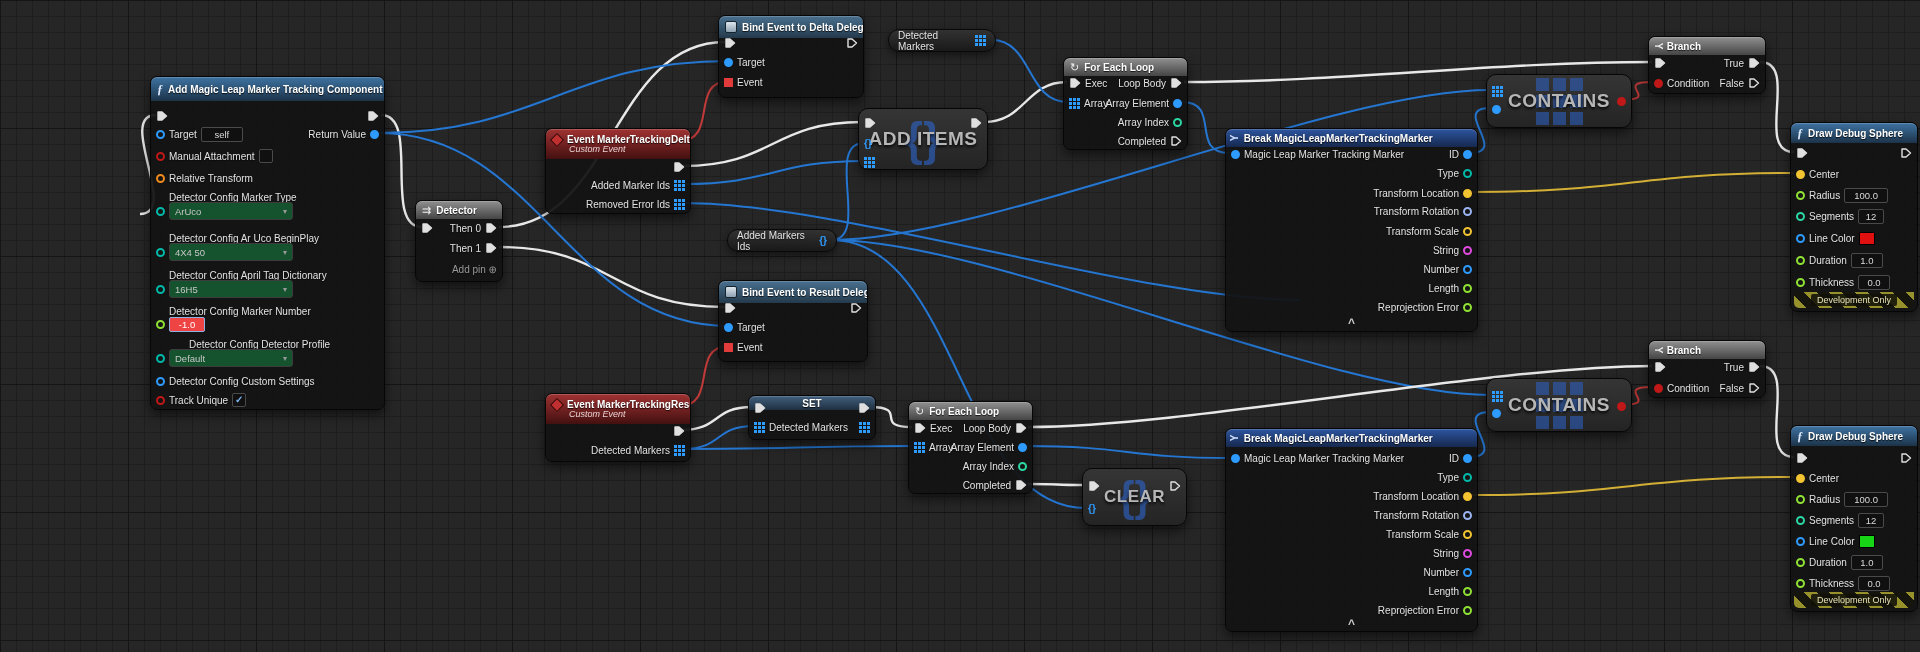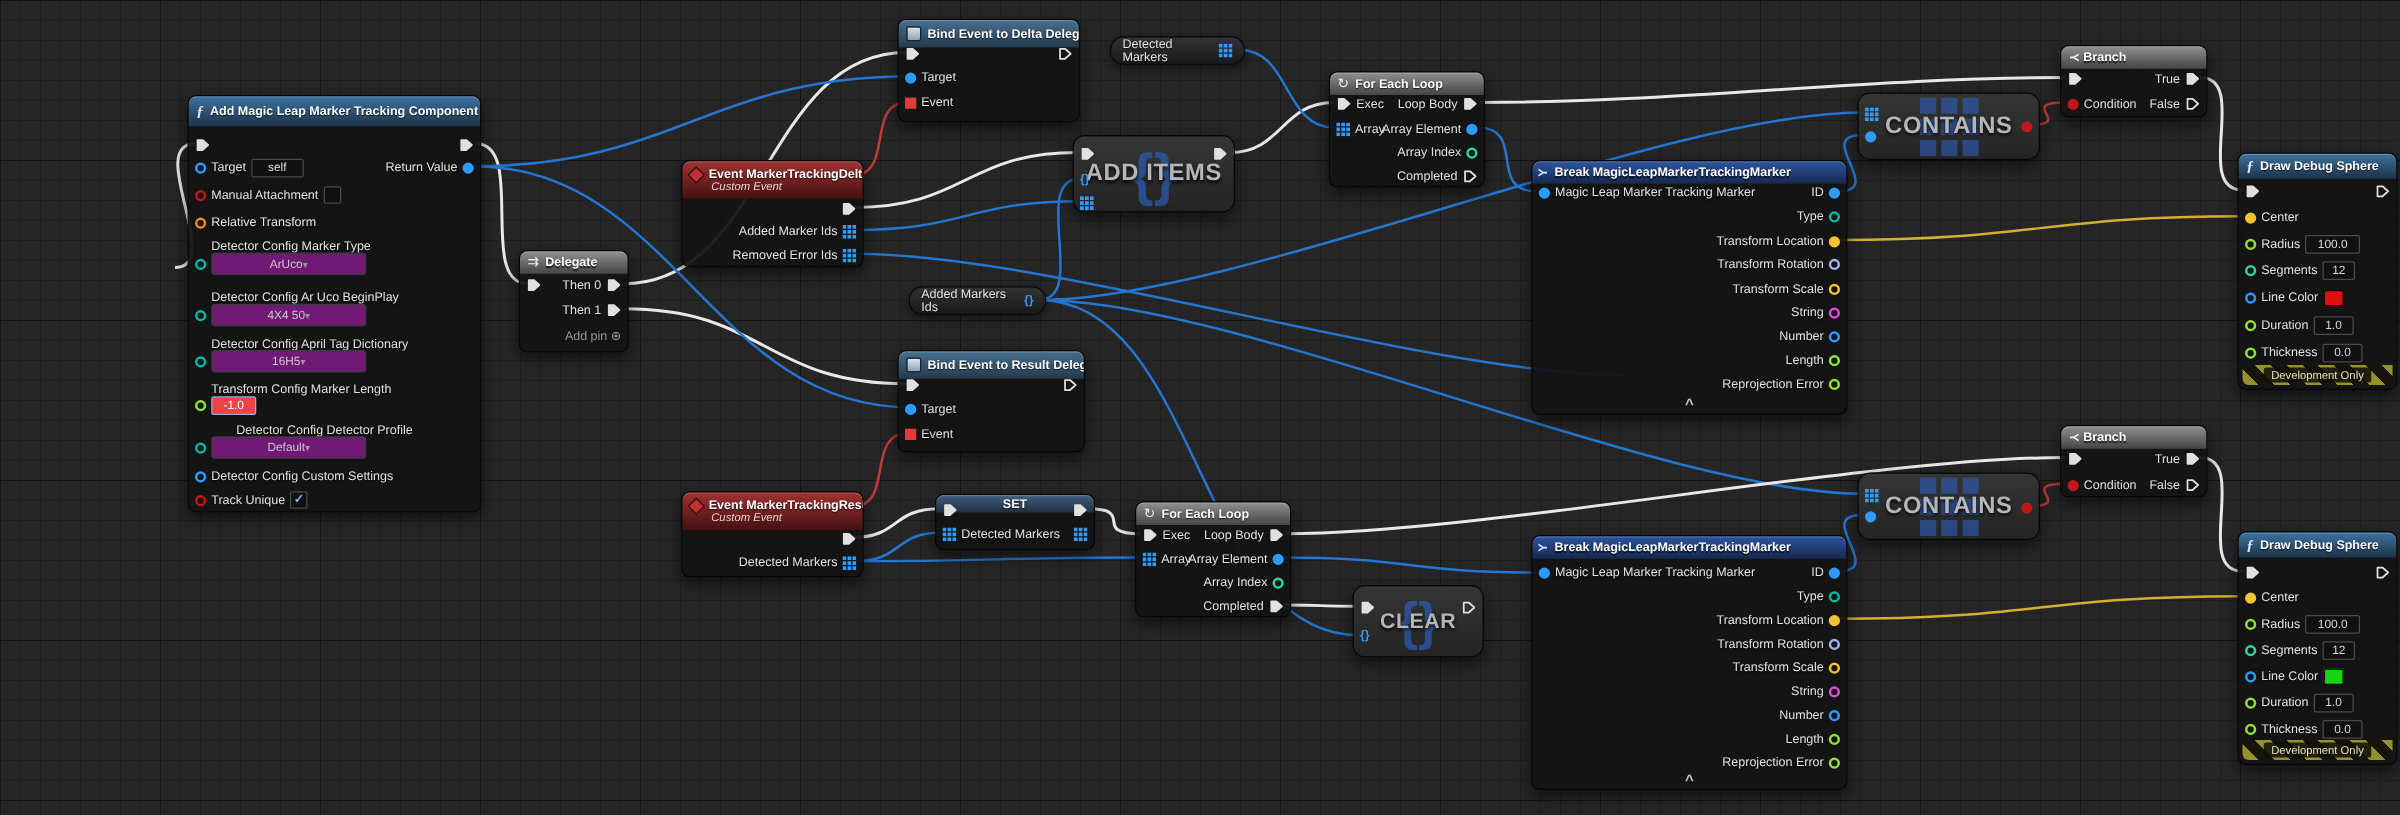--- a/index.html
+++ b/index.html
@@ -30,22 +30,22 @@
   .row.ind{left:18px}
   .lbl{text-shadow:0 1px 1px rgba(0,0,0,.6)}
   .lbl.dim{color:#9a9a9a}
   .pin-circle{width:9px;height:9px;border-radius:50%;border:2px solid;box-sizing:border-box;flex:none}
   .pin-square{width:9px;height:9px;box-sizing:border-box;flex:none}
   .pin-set{font-weight:bold;font-size:10px;line-height:10px;flex:none}
   .caret{font-weight:bold;font-size:12px;color:#c8c8c8;line-height:10px}
   .box{background:#101010;border:1px solid #4a4a4a;border-radius:2px;color:#dadada;font-size:9.5px;
     padding:0 3px;height:13px;line-height:13px;text-align:center;flex:none}
   .box.sel{background:#ef4444;border-color:#8fb0e0;color:#fff}
-  .dd{width:112px;height:16px;background:#701a75;border:1px solid #3c3c3c;border-radius:3px;color:#c8c8c8;
-    font-size:9.5px;display:flex;align-items:center;justify-content:center;padding:0 5px;flex:none}
+  .dd{width:112px;height:16px;background:#14532d;border:1px solid #3c3c3c;border-radius:3px;color:#c8c8c8;
+    font-size:9.5px;display:flex;align-items:center;justify-content:space-between;padding:0 5px;flex:none}
   .dd .car{color:#999;font-size:8px}
   .cb{width:12px;height:12px;background:#101010;border:1px solid #4a4a4a;border-radius:2px;color:#7db6f5;
     font-size:10px;line-height:11px;text-align:center;font-weight:bold;flex:none}
   .swatch{width:14px;height:11px;border:1px solid #000;flex:none}
   .compact-label{position:absolute;left:0;right:0;top:0;bottom:0;display:flex;align-items:center;justify-content:center;
     font-weight:bold;color:#b6b6b6;letter-spacing:.5px;text-shadow:0 2px 3px rgba(0,0,0,.9);z-index:2}
   .watermark{position:absolute;left:0;right:0;top:0;bottom:0;display:flex;align-items:center;justify-content:center;
     font-weight:bold;z-index:1;overflow:hidden}
   .devonly{position:absolute;left:3px;right:3px;height:16px;bottom:3px;border-radius:0 0 5px 5px;
     background:repeating-linear-gradient(45deg,#97912c 0 9px,#15150d 9px 18px);
@@ -160,21 +160,21 @@
         <span class="lbl">Detector Config April Tag Dictionary</span>
       </div>
       <div class="row L" style="top: 203px;">
         <span class="pin-circle" style="border-color: rgb(0, 185, 169);"></span>
         <span class="dd">
           <span>16H5</span>
           <span class="car">▾</span>
         </span>
       </div>
       <div class="row L ind" style="top: 225px;">
-        <span class="lbl">Transform Config Marker Length</span>
+        <span class="lbl">Detector Config Marker Number</span>
       </div>
       <div class="row L" style="top: 238px;">
         <span class="pin-circle" style="border-color: rgb(143, 226, 52);"></span>
         <span class="box sel" style="min-width: 28px;">-1.0</span>
       </div>
       <div class="row L ind" style="top: 258px; margin-left: 20px;">
         <span class="lbl">Detector Config Detector Profile</span>
       </div>
       <div class="row L" style="top: 272px;">
         <span class="pin-circle" style="border-color: rgb(0, 185, 169);"></span>
@@ -190,21 +190,21 @@
       <div class="row L" style="top: 314px;">
         <span class="pin-circle" style="border-color: rgb(192, 24, 24);"></span>
         <span class="lbl">Track Unique</span>
         <span class="cb">✓</span>
       </div>
     </div>
     <div class="node" style="left: 415px; top: 200px; width: 88px; height: 82px;">
       <div class="hdr" style="height: 18px; background: linear-gradient(rgb(144, 144, 144), rgb(69, 69, 69));">
         <span class="hline">
           <span class="icon-glyph">⇉</span>
-          <span class="hdr-title">Delegate</span>
+          <span class="hdr-title">Detector</span>
         </span>
       </div>
       <div class="row L" style="top: 18px;">
         <svg width="12" height="12" style="flex: 0 0 auto;">
           <path d="M2,2 h4 l4.5,4 -4.5,4 H2 z" stroke="#e0e0e0" stroke-width="1.4" stroke-linejoin="round" fill="#e0e0e0"></path>
         </svg>
       </div>
       <div class="row R" style="top: 18px;">
         <span class="lbl">Then 0</span>
         <svg width="12" height="12" style="flex: 0 0 auto;">

